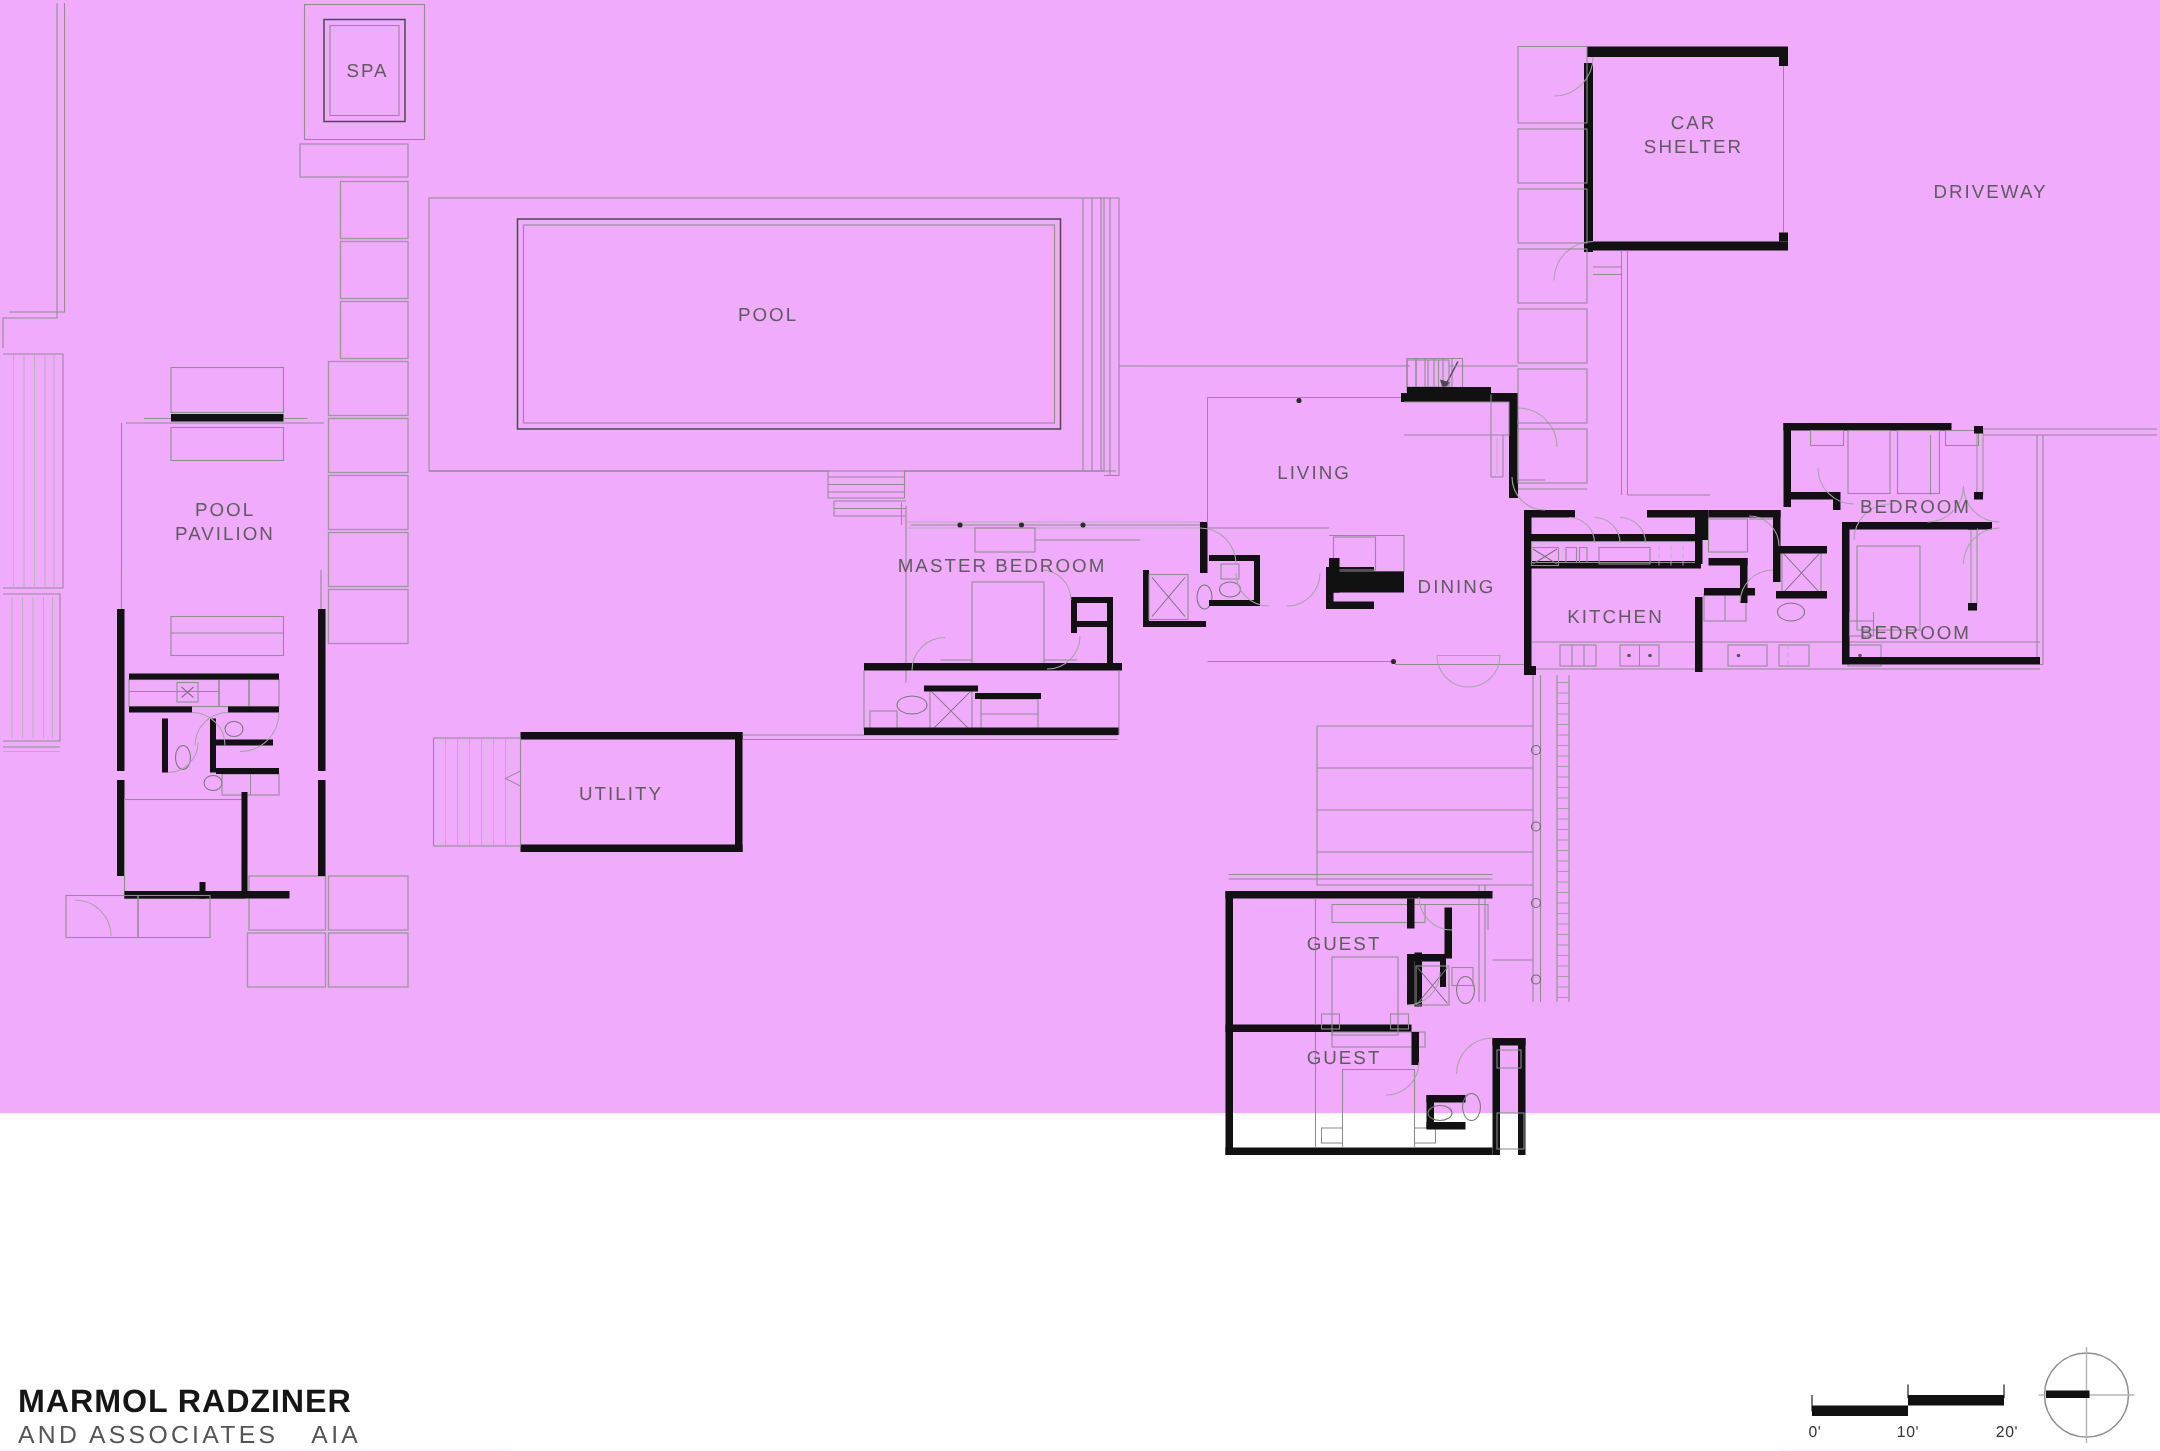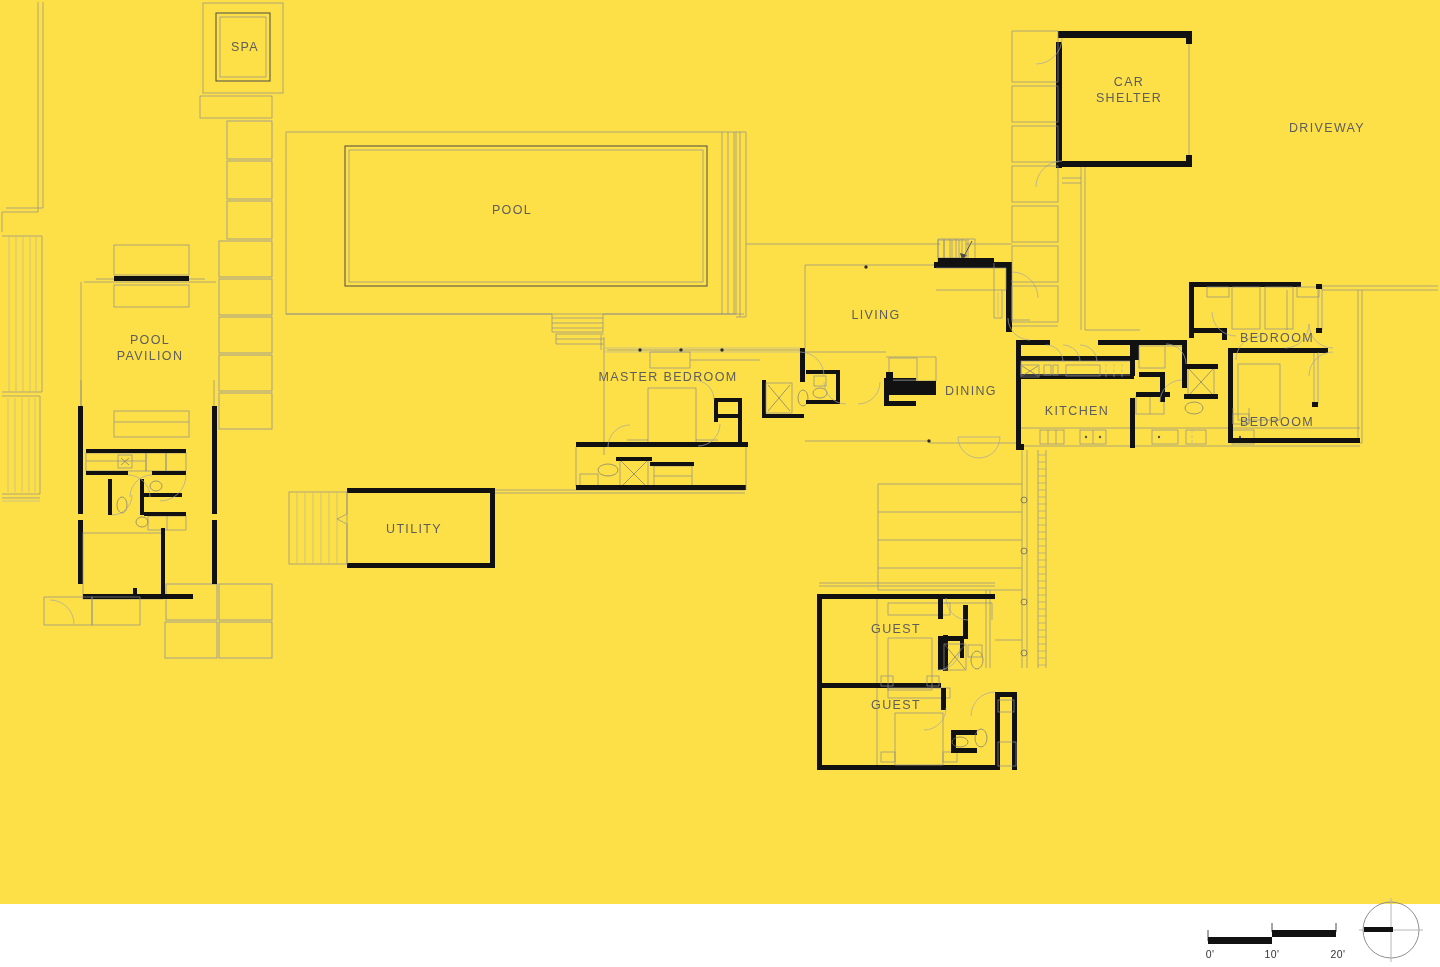--- a/index.html
+++ b/index.html
@@ -1,19 +1,19 @@
 <!DOCTYPE html>
 <html><head>
 <meta charset="utf-8">
 <title>Floor Plan</title>
 <style>
   html,body{margin:0;padding:0;background:#ffffff;}
   body{width:1440px;height:967px;overflow:hidden;
        font-family:"Liberation Sans","DejaVu Sans",sans-serif;}
-  #plan-root{position:relative;width:1440px;height:904px;background:#fde047;}
+  #plan-root{position:relative;width:1440px;height:742px;background:#f0abfc;}
   svg#floorplan{position:absolute;left:0;top:0;width:1440px;height:967px;display:block;}
 
   .room-label{font-size:12.5px;fill:#5d5d5d;letter-spacing:1.35px;
               font-family:"Liberation Sans","DejaVu Sans",sans-serif;
               text-anchor:middle;dominant-baseline:middle;}
   .scale-label{font-size:10.5px;fill:#333;letter-spacing:.4px;
                font-family:"Liberation Sans","DejaVu Sans",sans-serif;
                text-anchor:middle;}
 
   
@@ -469,14 +469,20 @@
 
     <g>
       <circle cx="1391" cy="930" r="28" fill="none" stroke="#8e8e8e" stroke-width="1"></circle>
       <path stroke="#b6b6b6" stroke-width="1" d="M1391,898 L1391,962"></path>
       <path stroke="#b6b6b6" stroke-width="1" d="M1359,930 L1423,930"></path>
       <rect fill="#111" x="1364" y="927" width="29" height="5"></rect>
     </g>
 
   </svg>
 
+  <div id="logo-block">
+    <div class="logo-top">MARMOL RADZINER</div>
+    <div class="logo-sub">
+      <span>AND ASSOCIATES</span><span class="aia">AIA</span>
+    </div>
+  </div>
 
 </div>
 
 </body></html>

